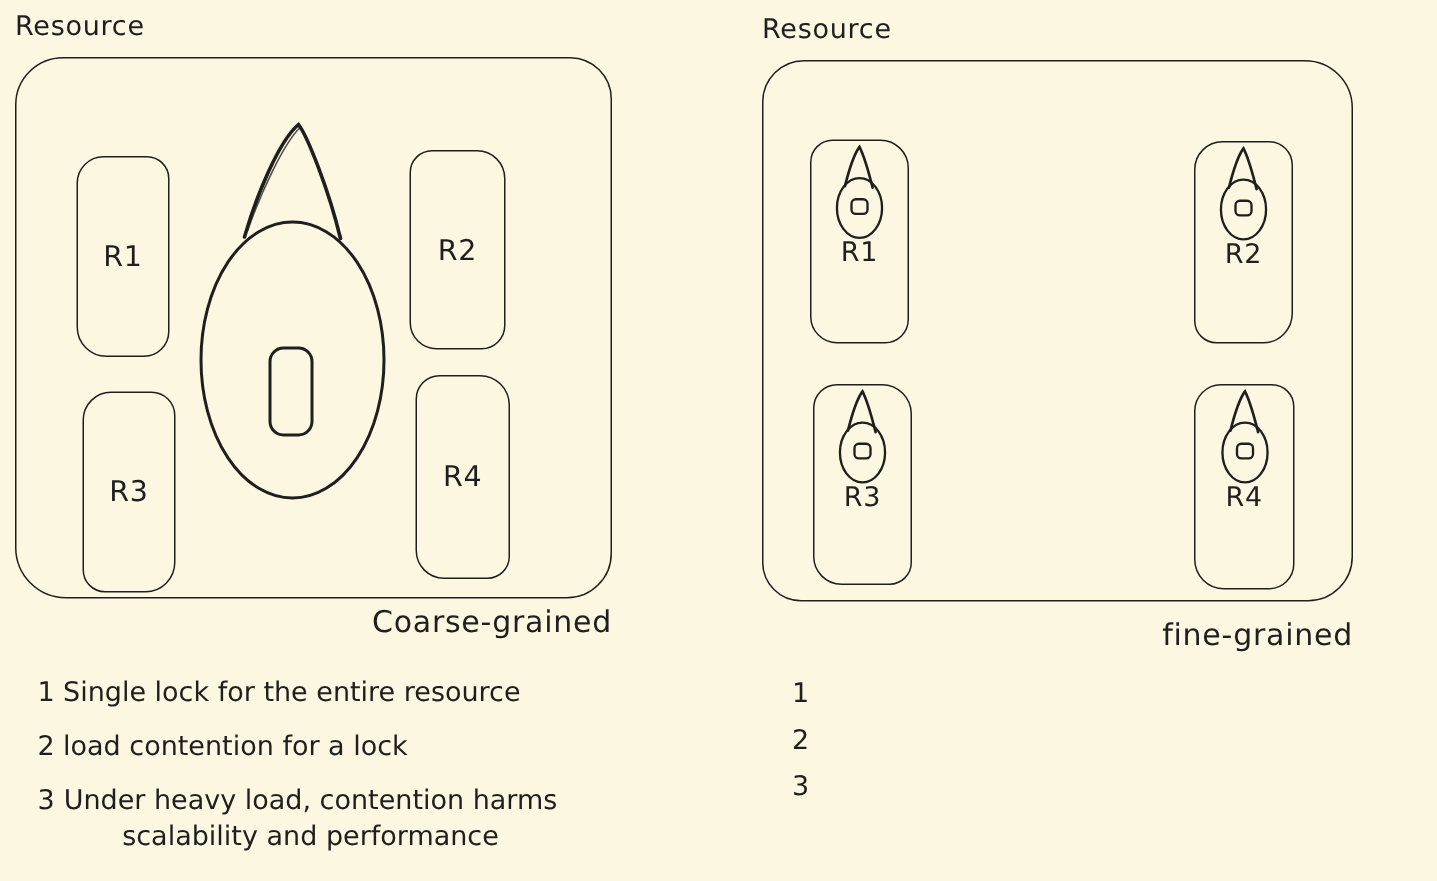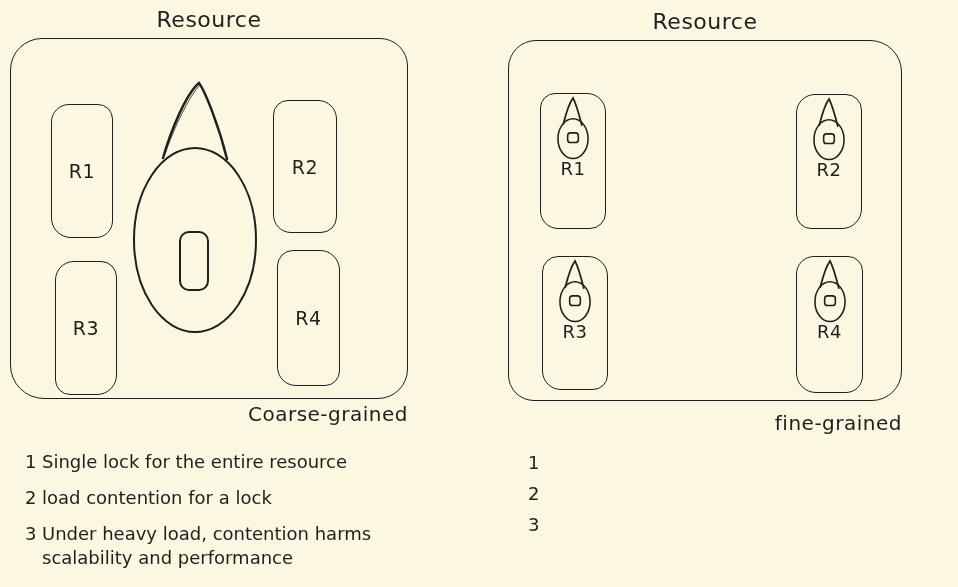--- a/index.html
+++ b/index.html
@@ -16,22 +16,21 @@
   }
   .canvas {
     position: relative;
     width: 958px;
     height: 587px;
     background: #fcf7e1;
   }
   .abs { position: absolute; }
 
   .panel-title {
-    text-align: center;
-    font-size: 22px;
+    font-size: 18px;
     letter-spacing: 0.5px;
   }
   .outer-box {
     border: 1.7px solid #1f1f1f;
     box-sizing: border-box;
   }
   .left-outer  { border-radius: 32px 28px 30px 34px; }
   .right-outer { border-radius: 28px 32px 30px 26px; }
 
   .res-rect {
@@ -76,21 +75,21 @@
     display: flex;
     align-items: flex-start;
     margin-bottom: 12px;
   }
   .notes-right .note-row { margin-bottom: 7px; }
   .note-num {
     flex: 0 0 17px;
     text-align: left;
   }
   .note-text { display: block; }
-  .left-note-text { max-width: 330px; }
+  .left-note-text { max-width: 330px; text-align: center; }
 
   svg { display: block; }
 </style>
 </head>
 <body>
 
 <div class="canvas">
 
   <div class="abs panel-title" style="left:10px; top:7px; width:398px;">Resource</div>
 

